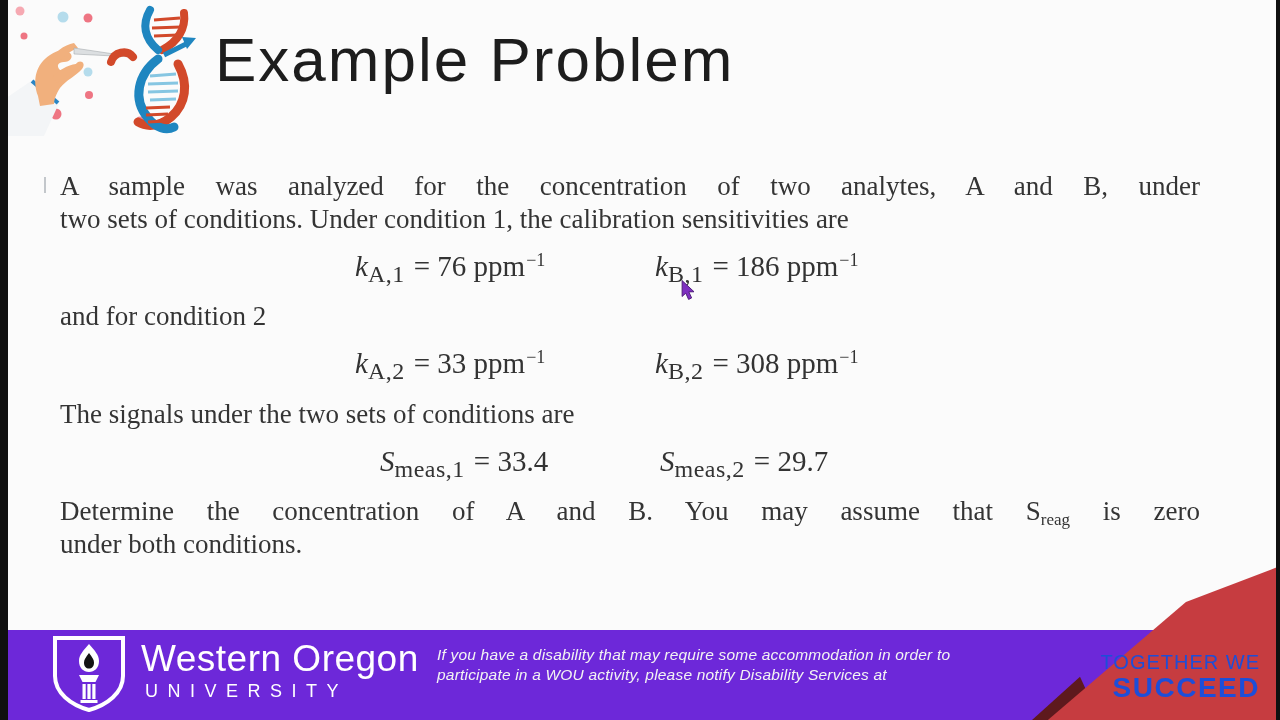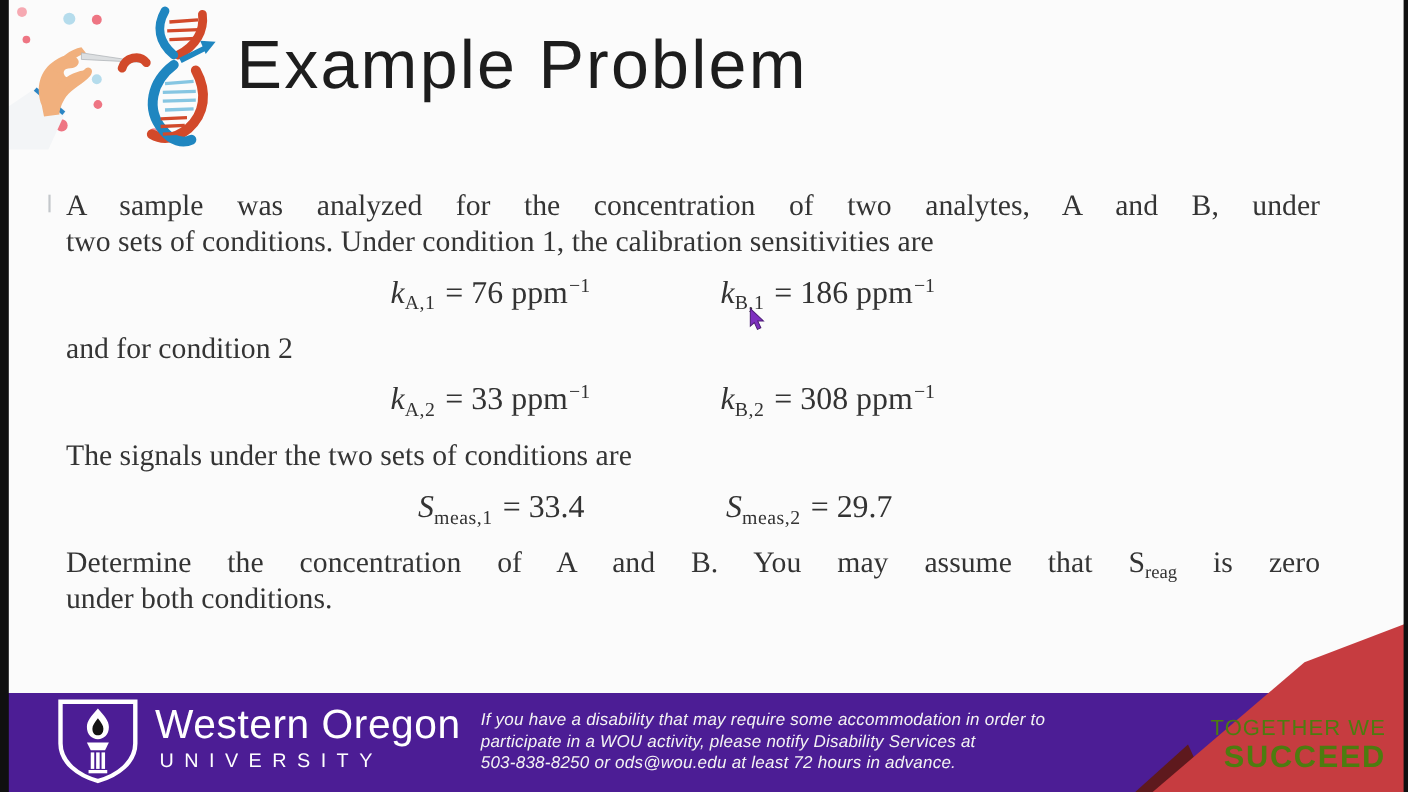--- a/index.html
+++ b/index.html
@@ -27,30 +27,30 @@
     font-family:"Liberation Serif","DejaVu Serif",serif;
     font-size:27px;color:#343434;line-height:33px;white-space:nowrap;
   }
   .serif-line.justify{white-space:normal;text-align:justify;text-align-last:justify;}
   .text-tick{position:absolute;left:44px;top:177px;width:2px;height:16px;background:#c3c7cb;}
 
   
   .eq-row{position:absolute;left:0;top:0;width:1280px;height:40px;}
   .eq{position:absolute;font-family:"Liberation Serif","DejaVu Serif",serif;color:#333;font-size:29px;white-space:nowrap;}
   .eq .eq-var{font-style:italic;}
-  .eq .eq-sub{font-size:18px;position:relative;top:6px;letter-spacing:0.5px;margin-top:16px;}
+  .eq .eq-sub{font-size:24px;position:relative;top:6px;letter-spacing:0.5px;margin-top:16px;}
   .eq .eq-rhs{margin-left:9px;}
   .eq .eq-sup{font-size:18px;position:relative;top:-10px;margin-left:1px;}
   .inline-sub{font-size:17px;position:relative;top:5px;}
 
   
   .mouse-cursor{position:absolute;left:680px;top:280px;z-index:30;}
 
   
-  .footer{position:absolute;left:0;top:630px;width:1280px;height:90px;background:#4c1d95;z-index:10;}
+  .footer{position:absolute;left:0;top:630px;width:1280px;height:90px;background:#6d28d9;z-index:10;}
   .wou-logo{position:absolute;left:46px;top:5px;}
   .uni-name{
     position:absolute;left:141px;top:8px;color:#ffffff;
     font-size:37px;font-weight:500;letter-spacing:0.5px;
   }
   .uni-sub{
     position:absolute;left:145px;top:51px;color:#ffffff;
     font-size:18px;font-weight:400;letter-spacing:9.5px;
   }
   .disability{position:absolute;left:437px;top:15px;color:#f3f3f3;font-style:italic;}
@@ -59,21 +59,21 @@
   .red-wedge{
     position:absolute;left:1000px;top:560px;width:280px;height:160px;z-index:15;
     background:#c63c40;
     clip-path:polygon(17.1% 100%, 66.4% 26.3%, 100% 3.8%, 100% 100%);
   }
   .red-wedge-dark{
     position:absolute;left:1024px;top:672px;width:80px;height:48px;z-index:14;
     background:#5e191d;
     clip-path:polygon(10% 100%, 70% 10%, 95% 100%);
   }
-  .motto{position:absolute;right:20px;top:650px;text-align:right;color:#4d7c0f;z-index:20;}
+  .motto{position:absolute;right:20px;top:650px;text-align:right;color:#1d4ed8;z-index:20;}
   .motto-line1{font-size:20px;font-weight:400;letter-spacing:1px;line-height:24px;}
   .motto-line2{font-size:28px;font-weight:700;letter-spacing:1.5px;line-height:28px;}
 </style>
 </head>
 <body>
 
 <div class="edge-left"></div>
 <div class="edge-right"></div>
 
 <svg class="dna-art" viewBox="0 0 190 135" xmlns="http://www.w3.org/2000/svg">
@@ -167,21 +167,20 @@
     <rect x="36.5" y="49" width="3.2" height="15" fill="#ffffff"></rect>
     <rect x="41.4" y="49" width="3.2" height="15" fill="#ffffff"></rect>
     <rect x="46.3" y="49" width="3.2" height="15" fill="#ffffff"></rect>
     <rect x="34.5" y="65" width="17" height="3" fill="#ffffff"></rect>
   </svg>
   <div class="uni-name">Western Oregon</div>
   <div class="uni-sub">UNIVERSITY</div>
   <div class="disability">
     <div>If you have a disability that may require some accommodation in order to</div>
     <div>participate in a WOU activity, please notify Disability Services at</div>
-    <div>503-838-8250 or ods@wou.edu at least 72 hours in advance.</div>
   </div>
 </div>
 
 <div class="red-wedge-dark"></div>
 <div class="red-wedge"></div>
 <div class="motto">
   <div class="motto-line1">TOGETHER WE</div>
   <div class="motto-line2">SUCCEED</div>
 </div>
 

